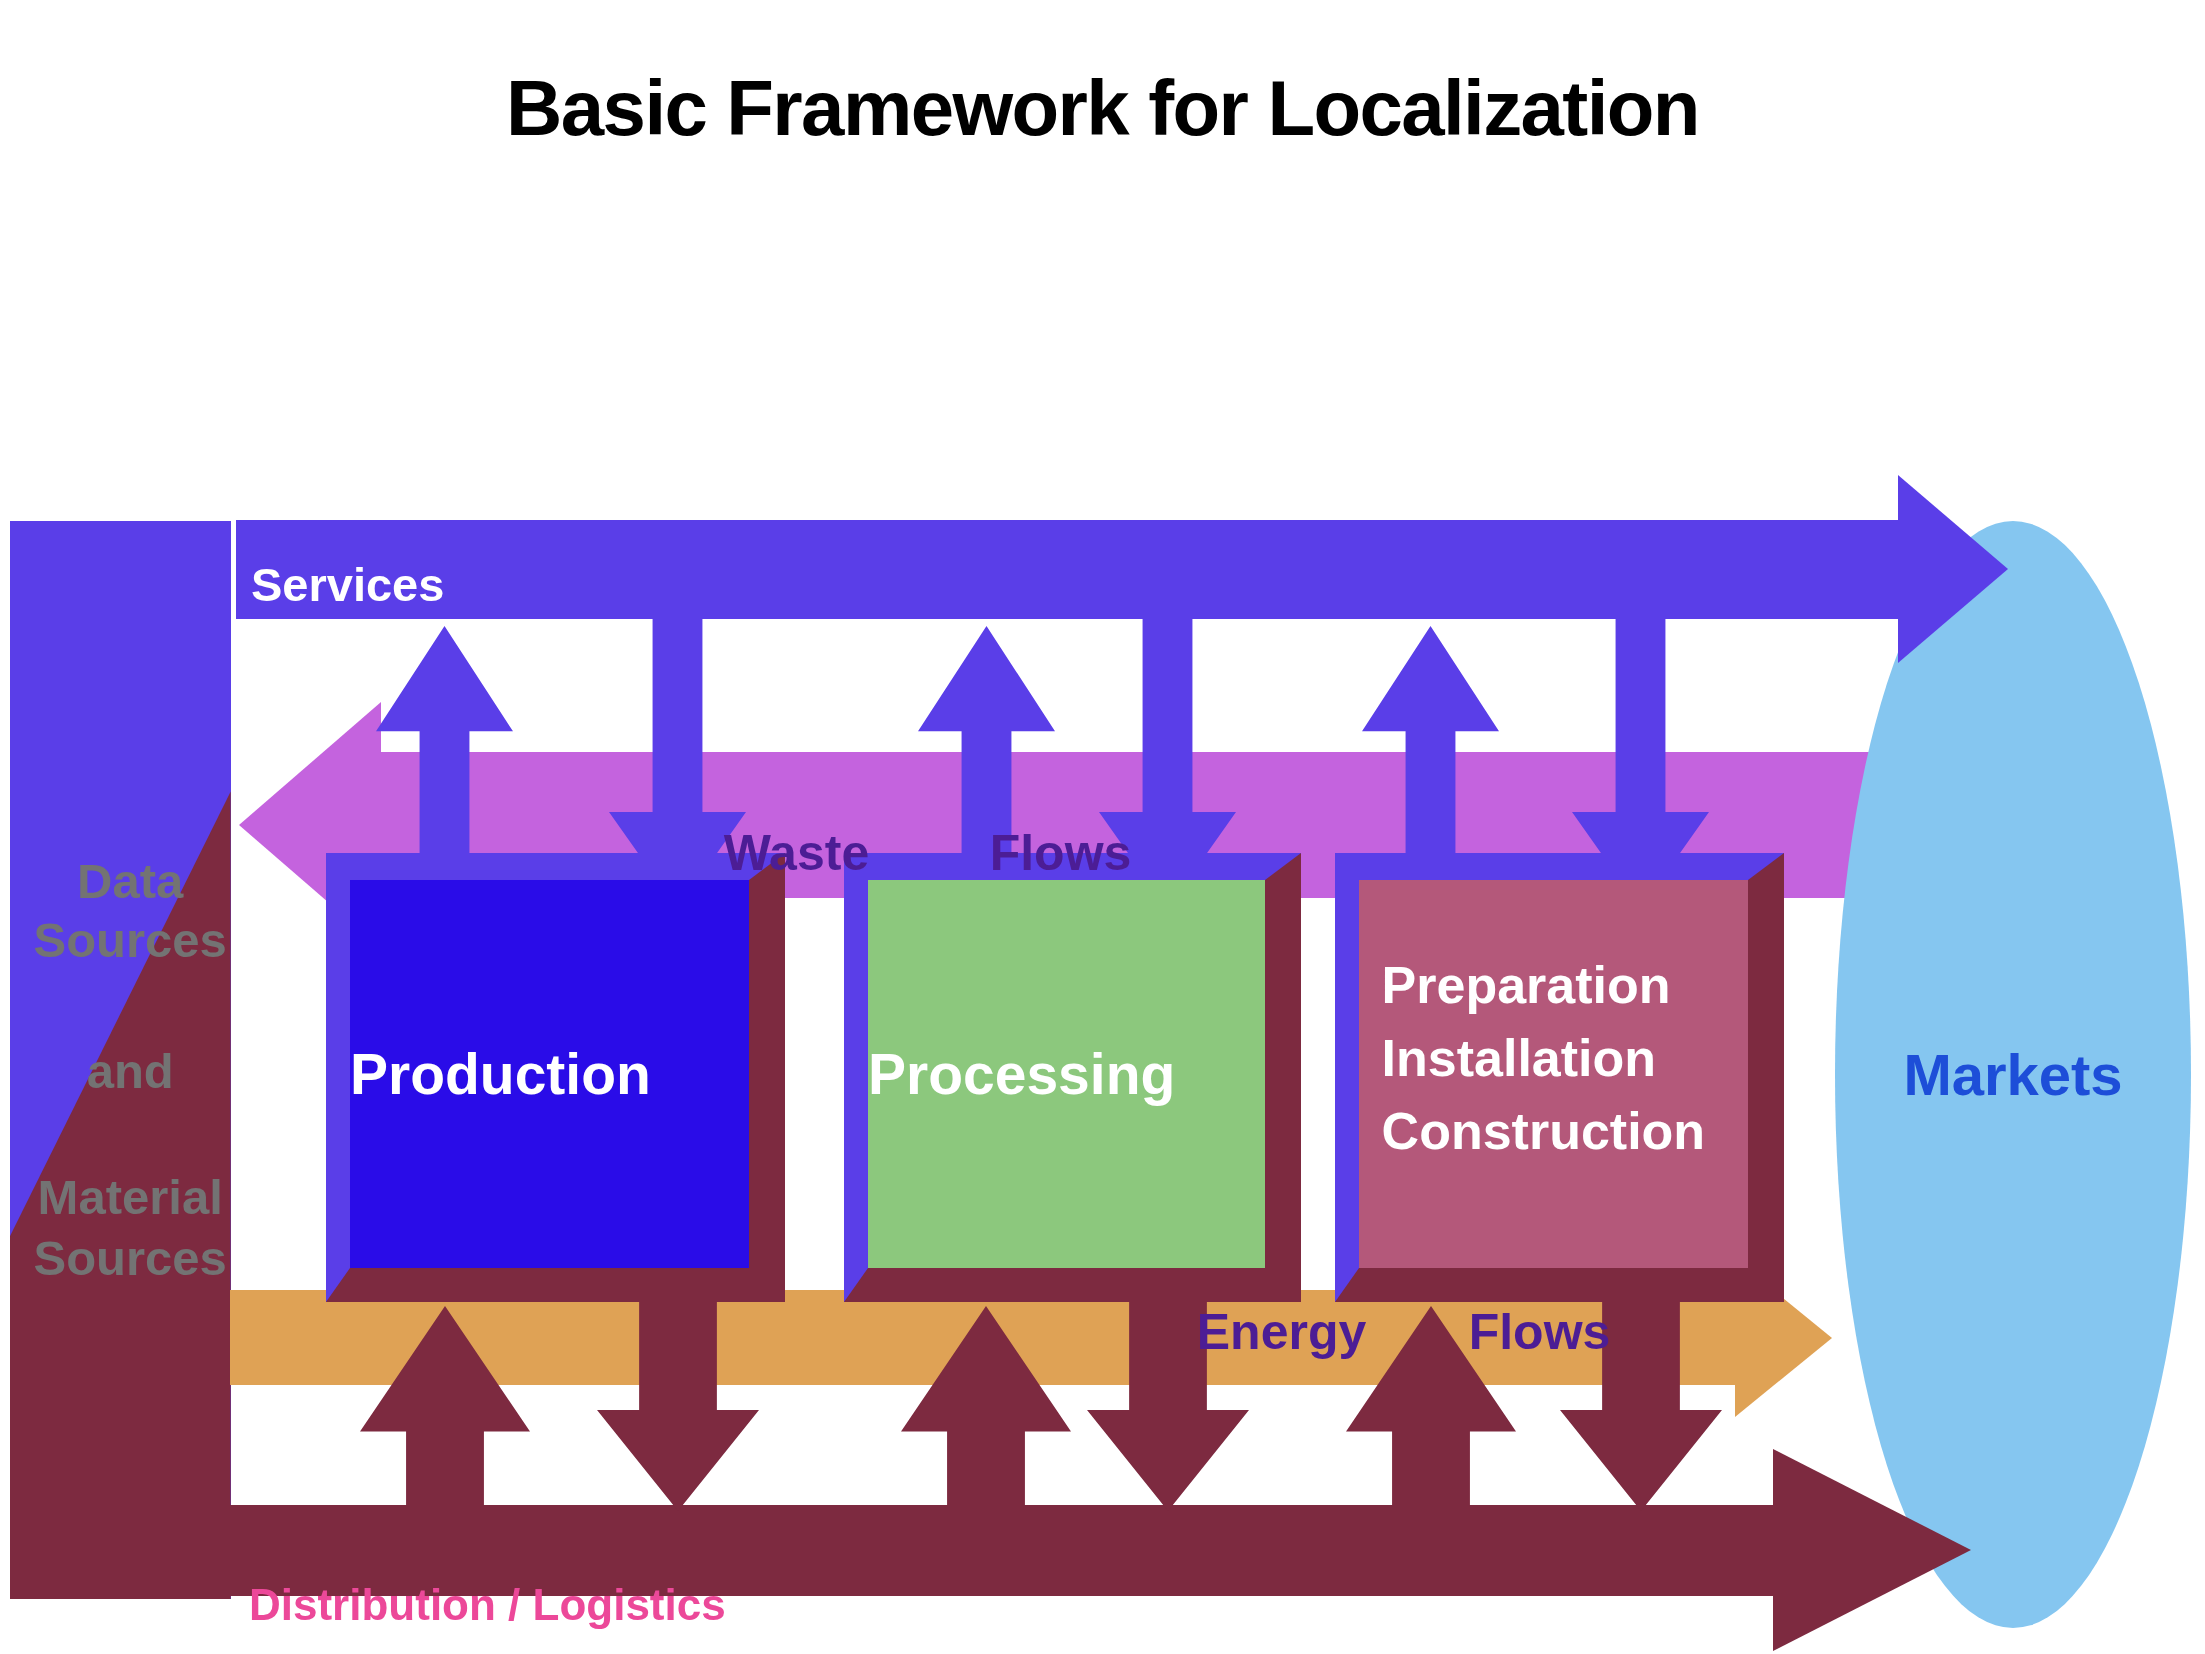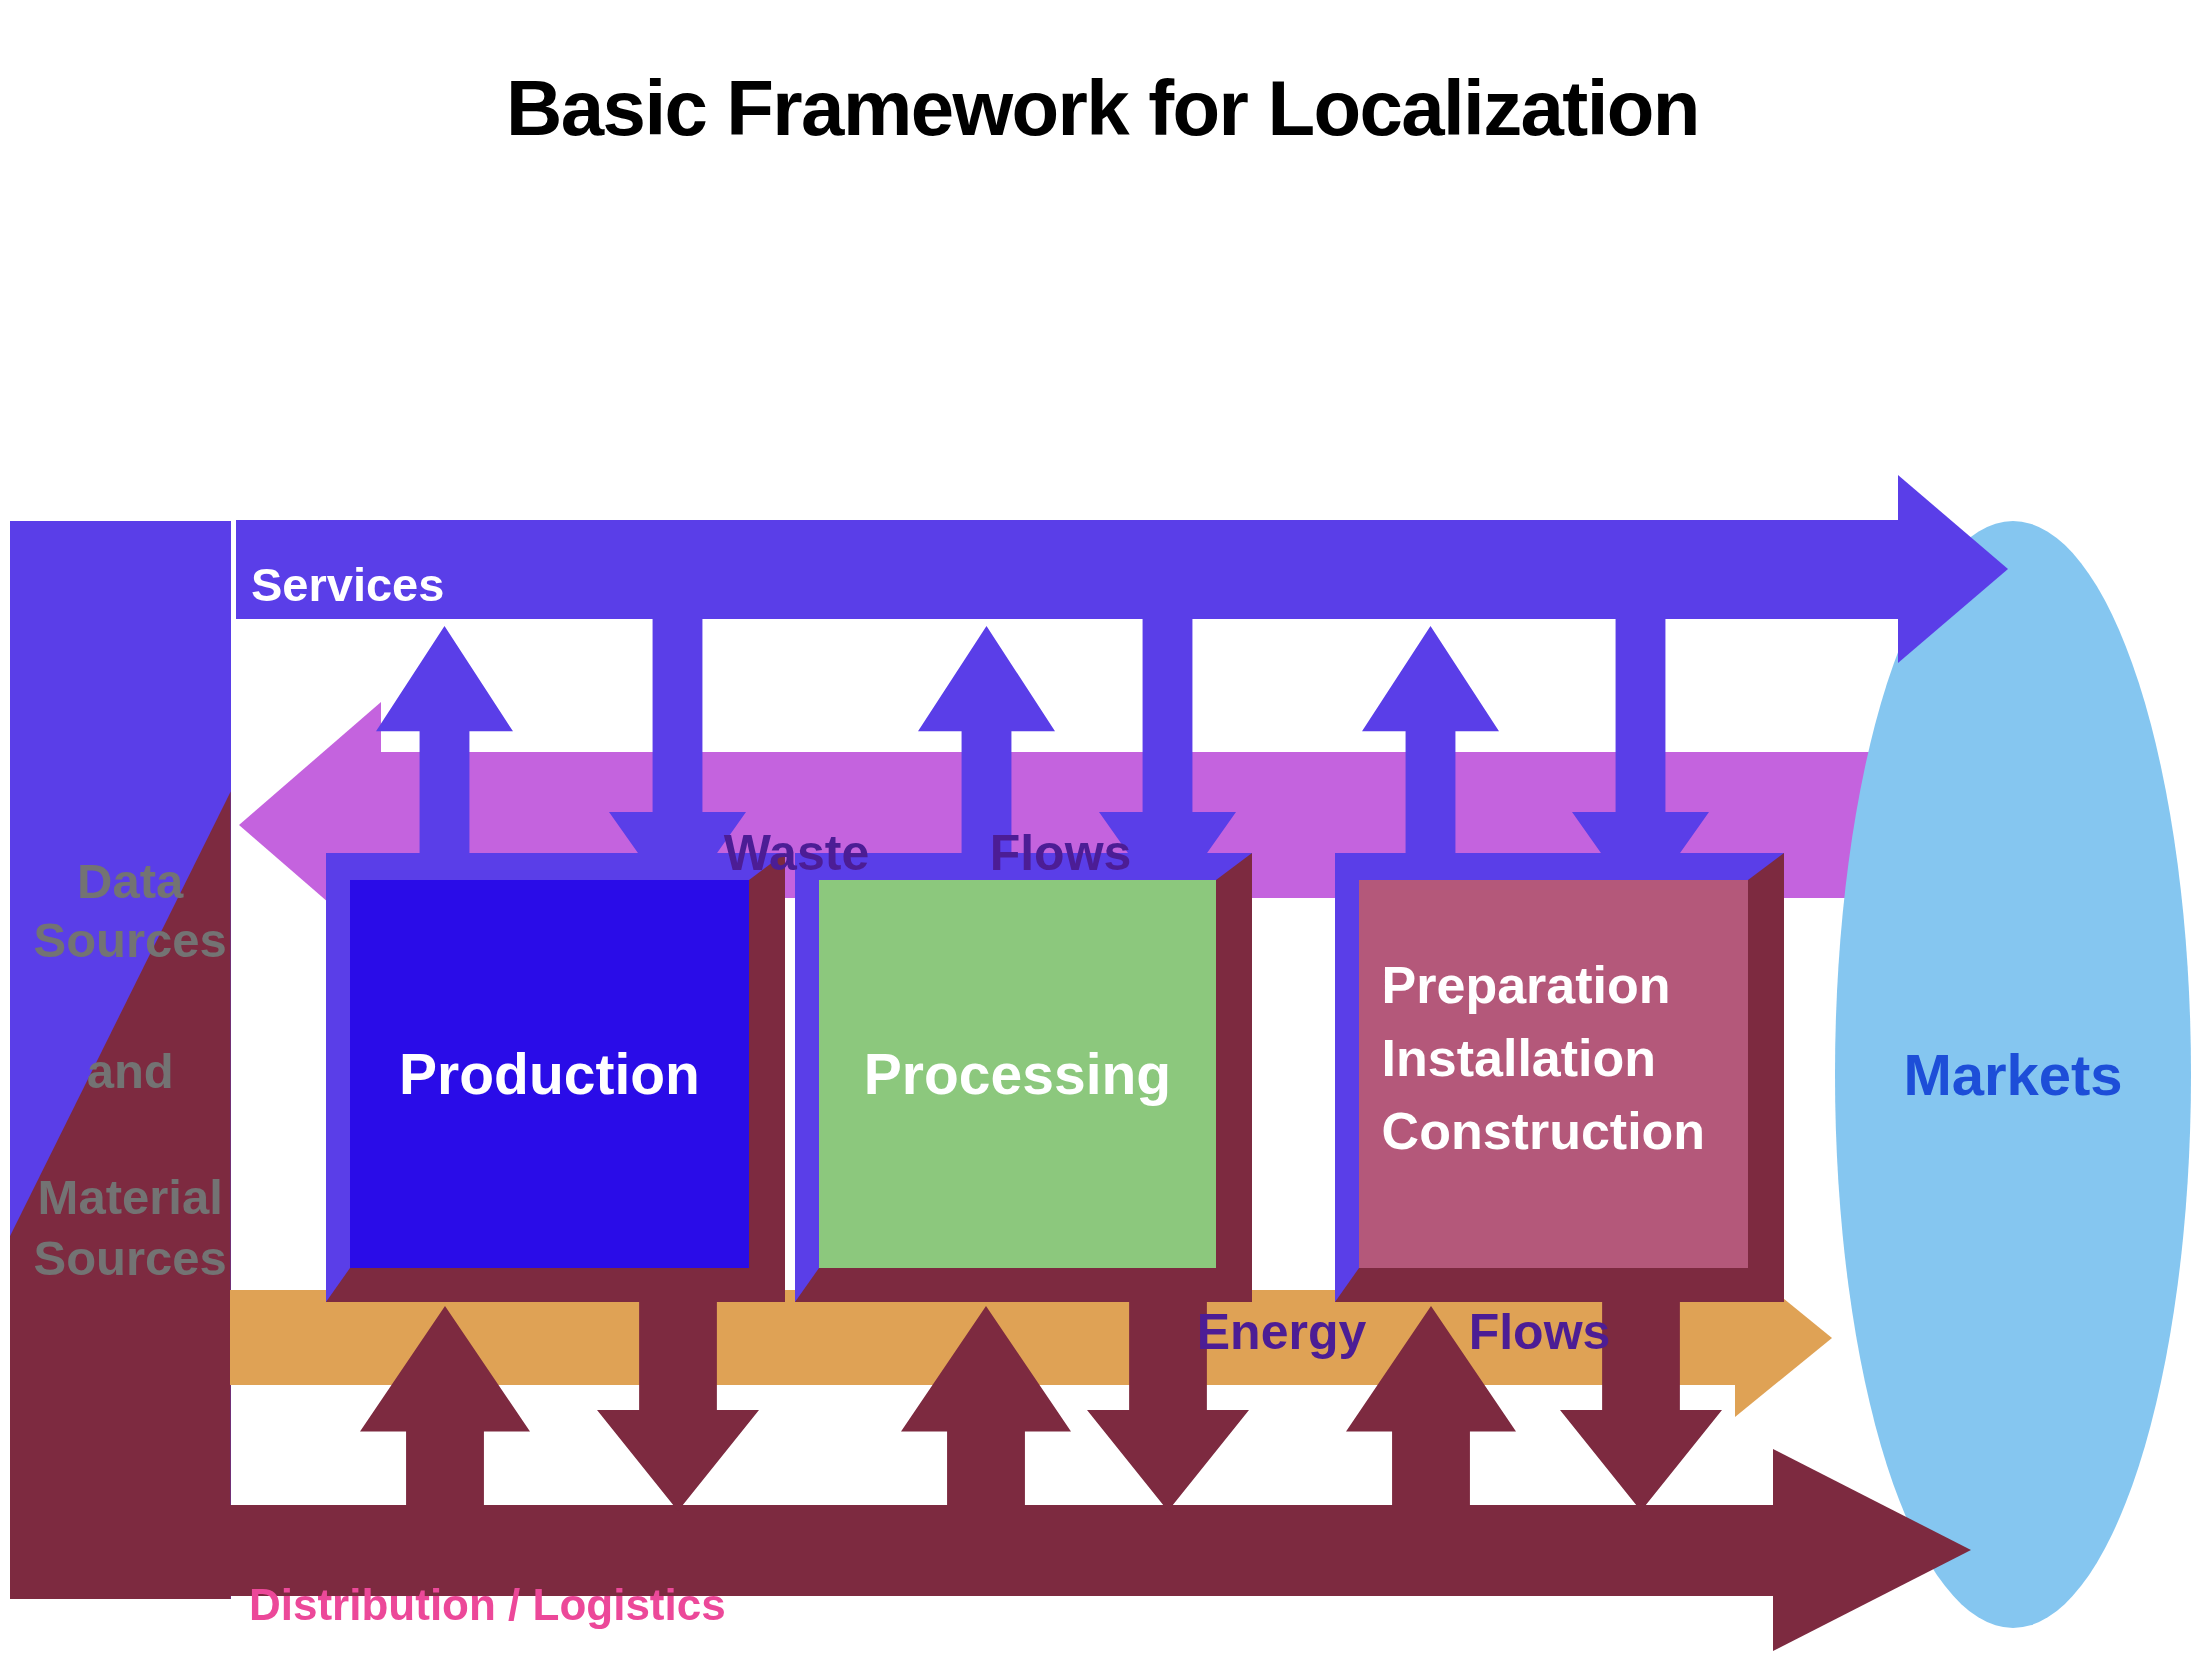--- a/index.html
+++ b/index.html
@@ -49,23 +49,23 @@
   .down-arrow{width:137px;height:291px;top:618px;background:#5A3EE8;
     clip-path:polygon(31.8% 0, 68.2% 0, 68.2% 66.7%, 100% 66.7%, 50% 100%, 0 66.7%, 31.8% 66.7%);}
   .b-up-arrow{width:170px;height:200px;top:1306px;background:#7D2A40;
     clip-path:polygon(50% 0, 100% 62.8%, 72.9% 62.8%, 72.9% 100%, 27.1% 100%, 27.1% 62.8%, 0 62.8%);}
   .b-down-arrow{width:162px;height:210px;top:1301px;background:#7D2A40;
     clip-path:polygon(26% 0, 74% 0, 74% 51.9%, 100% 51.9%, 50% 100%, 0 51.9%, 26% 51.9%);}
   
   .box{top:853px;height:449px;box-sizing:border-box;
     border-top:27px solid #5A3EE8;border-left:24px solid #5A3EE8;
     border-right:36px solid #7D2A40;border-bottom:34px solid #7D2A40;
-    display:flex;align-items:center;justify-content:center;}
+    display:flex;align-items:center;}
   .box1{left:326px;width:459px;background:#2A0CE8;}
-  .box2{left:795px;width:457px;background:#8CC87D;}
+  .box2{left:844px;width:457px;background:#8CC87D;}
   .box3{left:1335px;width:449px;background:#B4587A;
     flex-direction:column;align-items:flex-start;justify-content:center;
     padding-left:22.6px;padding-bottom:32px;}
   .box-label{color:#fff;font-size:57px;}
   .box3 .box-line{color:#fff;font-size:52px;line-height:73px;}
 </style>
 </head>
 <body>
 
 <div class="stage">

